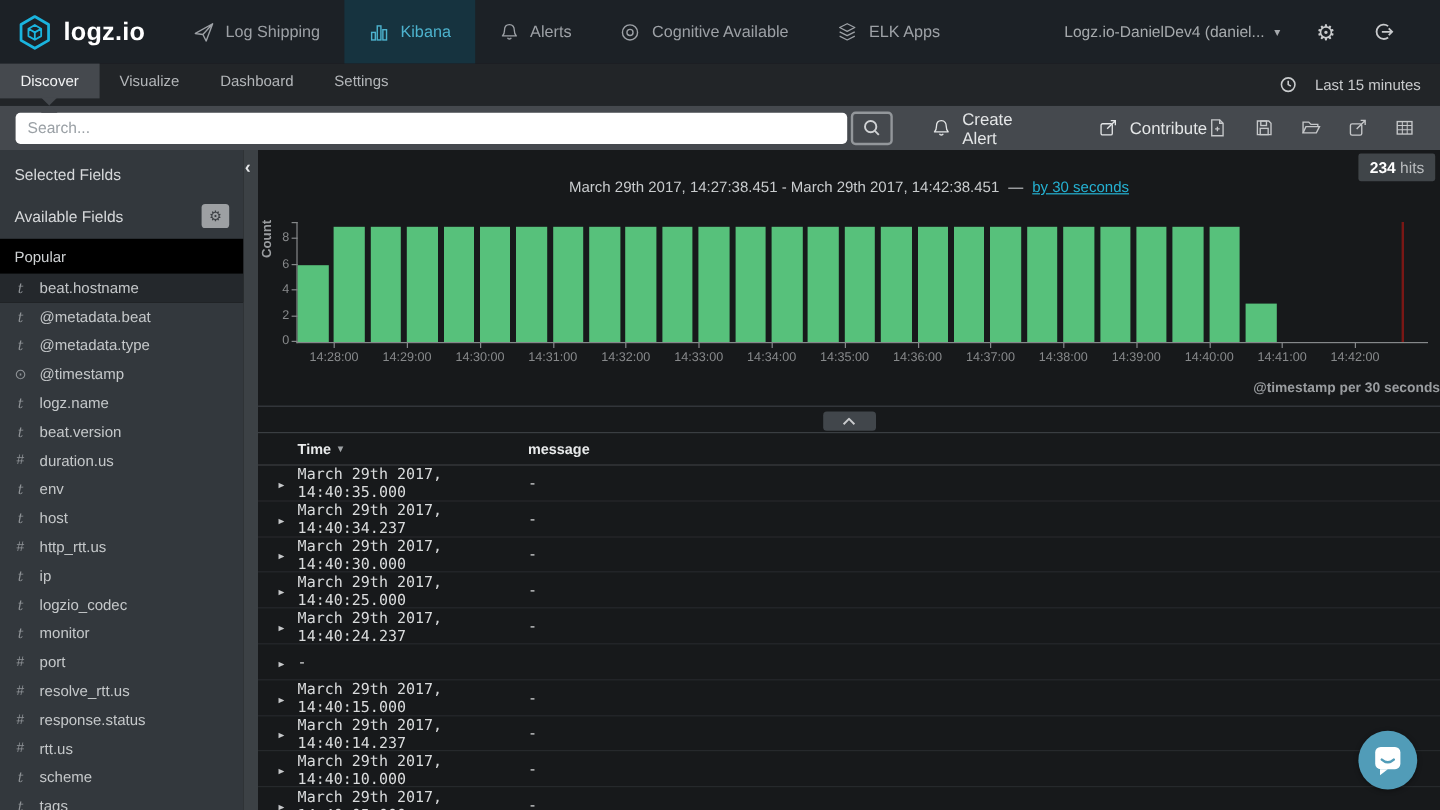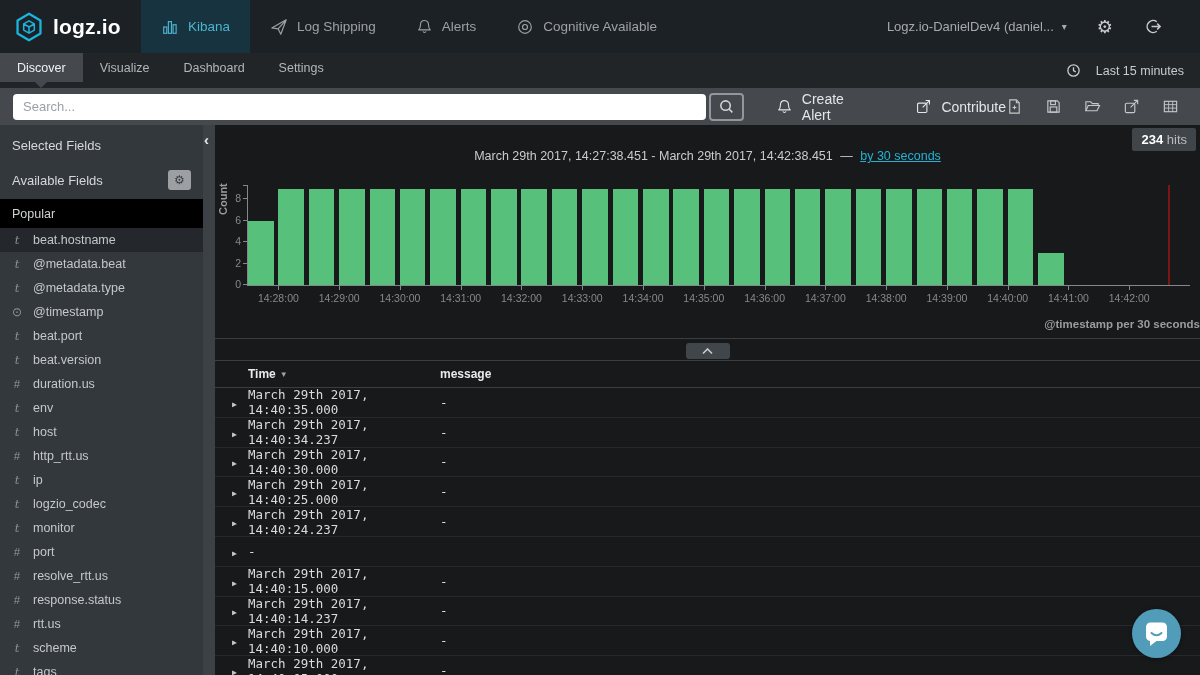--- a/index.html
+++ b/index.html
@@ -107,52 +107,60 @@
 
 <header class="topnav">
   <div class="brand">
     <svg width="30" height="30" viewBox="0 0 34 34">
       <path d="M17 2 L30 9.5 L30 24.5 L17 32 L4 24.5 L4 9.5 Z" fill="none" stroke="#1ab4de" stroke-width="2.6" stroke-linejoin="round"></path>
       <path d="M17 10 L23 13.5 L23 20.5 L17 24 L11 20.5 L11 13.5 Z M11 13.5 L17 17 L23 13.5 M17 17 L17 24" fill="none" stroke="#1ab4de" stroke-width="1.7" stroke-linejoin="round"></path>
     </svg>
     <span class="brand-text">logz.io</span>
   </div>
 
+  <div class="nav-item">
+    <svg width="18" height="18" viewBox="0 0 20 20">
+      <path d="M2 11 L18 2 L12 18 L9 12 Z M9 12 L18 2" fill="none" stroke="currentColor" stroke-width="1.3" stroke-linejoin="round"></path>
+    </svg>
+    <span>Log Shipping</span>
+  </div>
+
   <div class="nav-item active">
     <svg width="18" height="18" viewBox="0 0 20 20">
       <rect x="3" y="10" width="3.4" height="7" fill="none" stroke="currentColor" stroke-width="1.3"></rect>
       <rect x="8.2" y="4" width="3.4" height="13" fill="none" stroke="currentColor" stroke-width="1.3"></rect>
       <rect x="13.4" y="7.5" width="3.4" height="9.5" fill="none" stroke="currentColor" stroke-width="1.3"></rect>
     </svg>
     <span>Kibana</span>
   </div>
 
   <div class="nav-item">
-    <svg width="18" height="18" viewBox="0 0 20 20">
-      <path d="M2 11 L18 2 L12 18 L9 12 Z M9 12 L18 2" fill="none" stroke="currentColor" stroke-width="1.3" stroke-linejoin="round"></path>
-    </svg>
-    <span>Log Shipping</span>
-  </div>
-
-  <div class="nav-item">
     <svg width="17" height="17" viewBox="0 0 20 20">
       <path d="M10 3 C6.6 3 5.2 5.4 5.2 8.4 C5.2 12 4.2 13 3.2 14 L16.8 14 C15.8 13 14.8 12 14.8 8.4 C14.8 5.4 13.4 3 10 3 Z" fill="none" stroke="currentColor" stroke-width="1.3" stroke-linejoin="round"></path>
       <path d="M8.2 15.8 a1.9 1.9 0 0 0 3.6 0" fill="none" stroke="currentColor" stroke-width="1.3"></path>
     </svg>
     <span>Alerts</span>
   </div>
 
   <div class="nav-item">
     <svg width="18" height="18" viewBox="0 0 20 20">
       <circle cx="10" cy="10" r="7" fill="none" stroke="currentColor" stroke-width="1.3"></circle>
       <circle cx="10" cy="10" r="2.8" fill="none" stroke="currentColor" stroke-width="1.3"></circle>
     </svg>
     <span>Cognitive Available</span>
   </div>
 
+  <div class="nav-item">
+    <svg width="18" height="18" viewBox="0 0 20 20">
+      <path d="M10 2 L17 5.5 L10 9 L3 5.5 Z" fill="none" stroke="currentColor" stroke-width="1.2" stroke-linejoin="round"></path>
+      <path d="M3 9.5 L10 13 L17 9.5" fill="none" stroke="currentColor" stroke-width="1.2" stroke-linejoin="round"></path>
+      <path d="M3 13.5 L10 17 L17 13.5" fill="none" stroke="currentColor" stroke-width="1.2" stroke-linejoin="round"></path>
+    </svg>
+    <span>ELK Apps</span>
+  </div>
 
   <div class="topnav-right">
     <div class="account">
       <span>Logz.io-DanielDev4 (daniel...</span>
       <span class="caret-down">▾</span>
     </div>
     <span class="top-icon">
         <span class="gear-glyph">⚙</span>
       </span>
     <span class="top-icon">
@@ -271,21 +279,21 @@
         <div class="field-row">
           <span class="ftype string">t</span>
           <span>@metadata.type</span>
         </div>
         <div class="field-row">
           <span class="ftype date">⊙</span>
           <span>@timestamp</span>
         </div>
         <div class="field-row">
           <span class="ftype string">t</span>
-          <span>beat.port</span>
+          <span>logz.name</span>
         </div>
         <div class="field-row">
           <span class="ftype string">t</span>
           <span>beat.version</span>
         </div>
         <div class="field-row">
           <span class="ftype number">#</span>
           <span>duration.us</span>
         </div>
         <div class="field-row">

